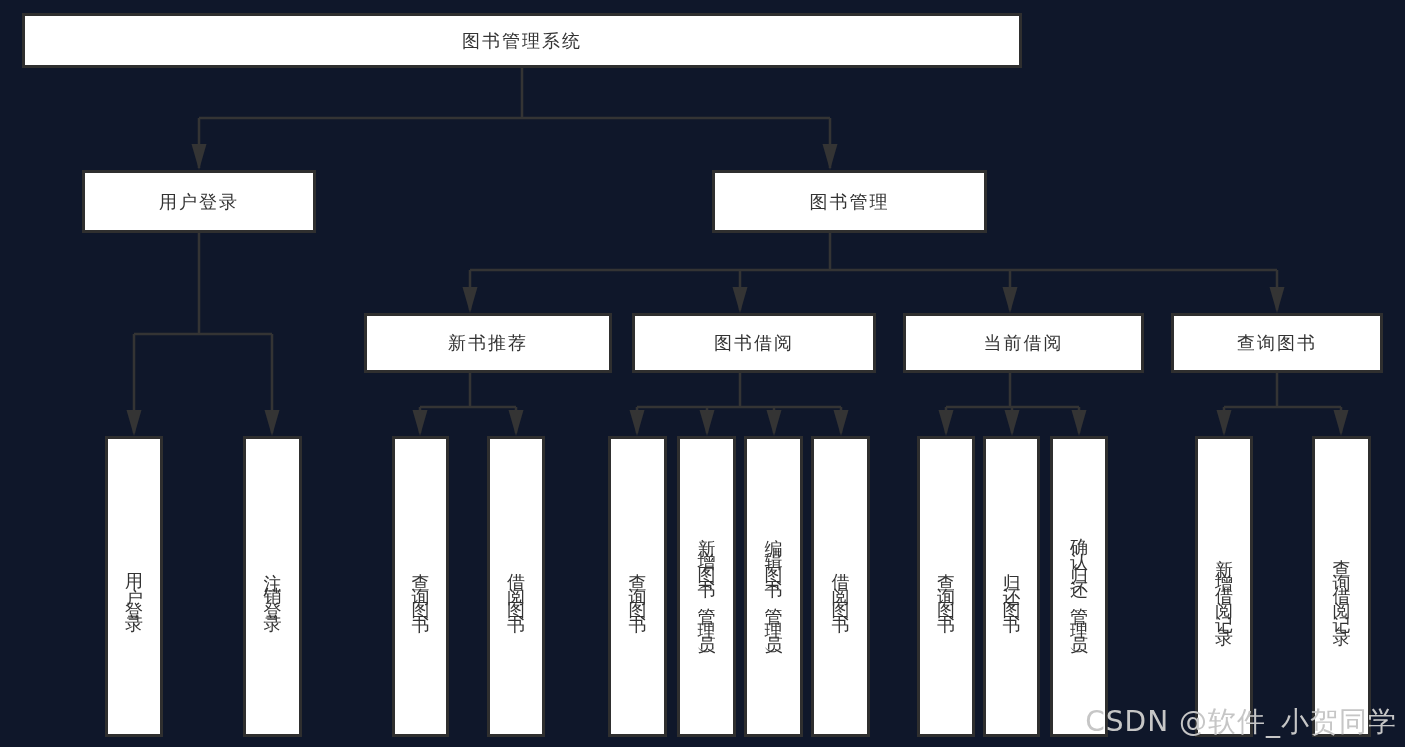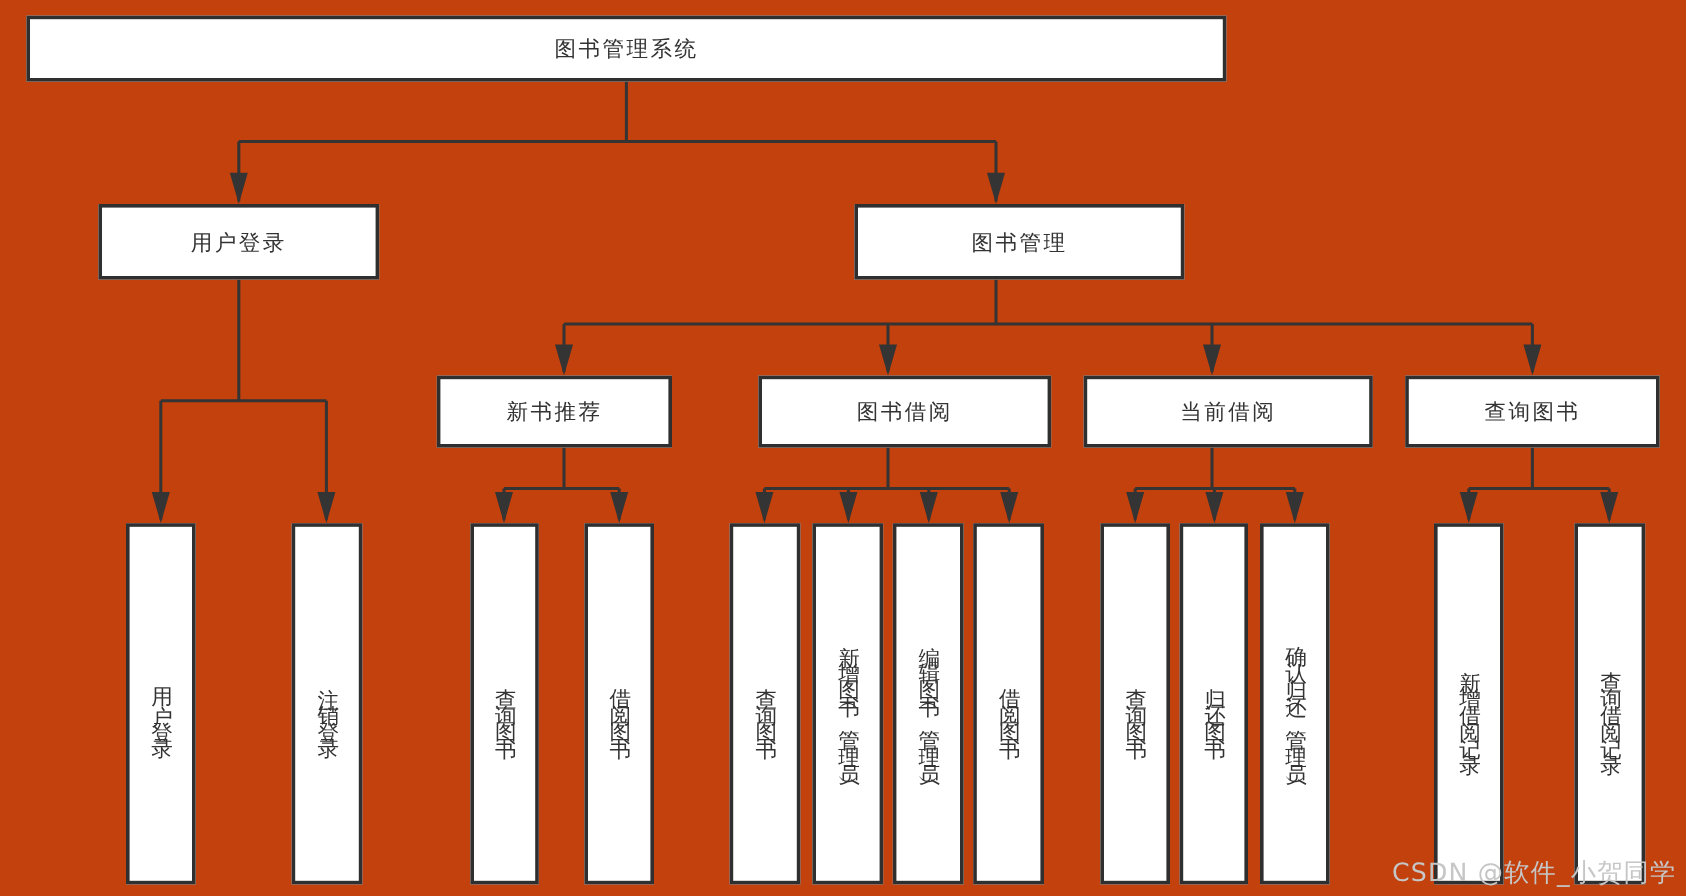--- a/index.html
+++ b/index.html
@@ -1,19 +1,19 @@
 <!DOCTYPE html>
 <html><head>
 <meta charset="utf-8">
 <style>
   html,body{margin:0;padding:0;background:#fff;}
   .canvas{
     position:relative;
     width:1405px;height:747px;
-    background:#c2410c;
+    background:#0f172a;
     font-family:"DejaVu Sans","Liberation Sans",sans-serif;
     overflow:hidden;
   }
   .connectors{position:absolute;left:0;top:0;z-index:1;}
   .node{
     position:absolute;
     box-sizing:border-box;
     border:3px solid #2f2f2f;
     background:#ffffff;
     display:flex;
@@ -31,21 +31,21 @@
     writing-mode:vertical-rl;
     font-size:18px;
     letter-spacing:14px;
     line-height:1;
   }
   .watermark{
     position:absolute;
     right:8px;
     bottom:6px;
     z-index:3;
-    font-size:21px;
+    font-size:28px;
     color:#c6c6c6;
     letter-spacing:1px;
     white-space:nowrap;
   }
 </style>
 </head>
 <body>
 
 <div class="canvas">
 
@@ -93,21 +93,21 @@
     <span>图书管理系统</span>
   </div>
 
   <div class="node h" style="left:82px;top:170px;width:234px;height:63px">
     <span>用户登录</span>
   </div>
   <div class="node h" style="left:712px;top:170px;width:275px;height:63px">
     <span>图书管理</span>
   </div>
 
-  <div class="node h" style="left:364px;top:313px;width:196px;height:60px">
+  <div class="node h" style="left:364px;top:313px;width:248px;height:60px">
     <span>新书推荐</span>
   </div>
   <div class="node h" style="left:632px;top:313px;width:244px;height:60px">
     <span>图书借阅</span>
   </div>
   <div class="node h" style="left:903px;top:313px;width:241px;height:60px">
     <span>当前借阅</span>
   </div>
   <div class="node h" style="left:1171px;top:313px;width:212px;height:60px">
     <span>查询图书</span>

